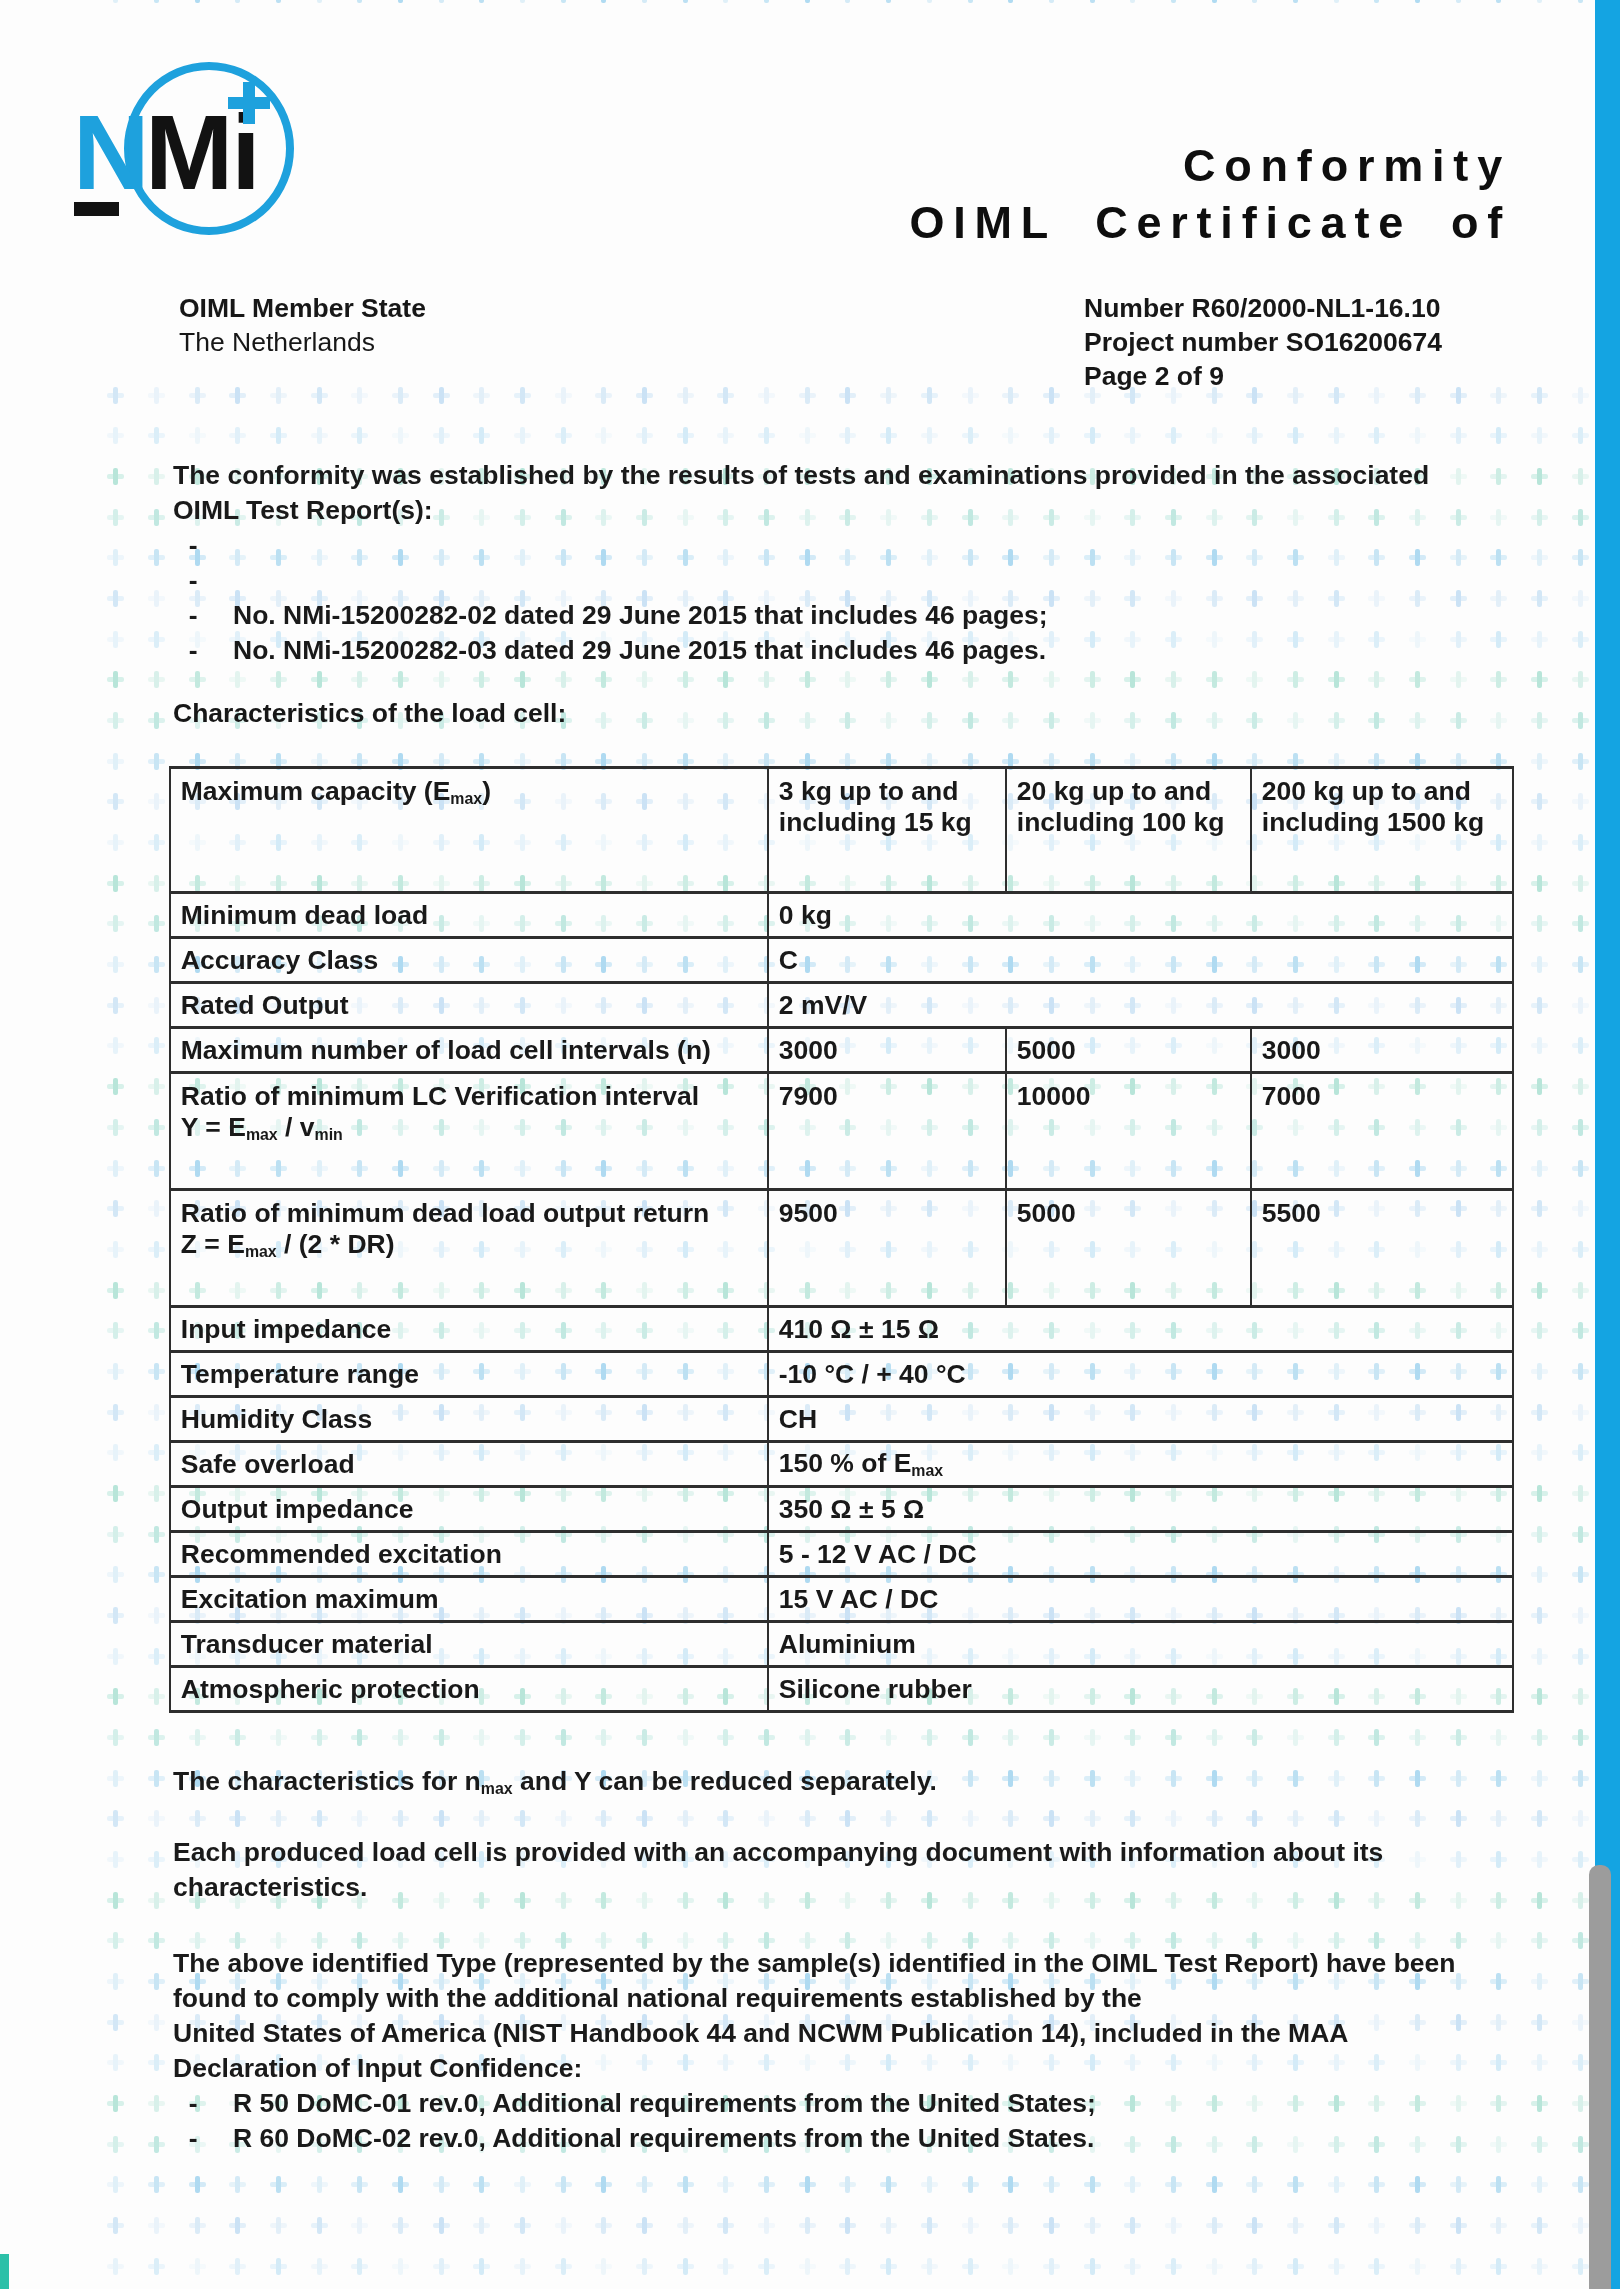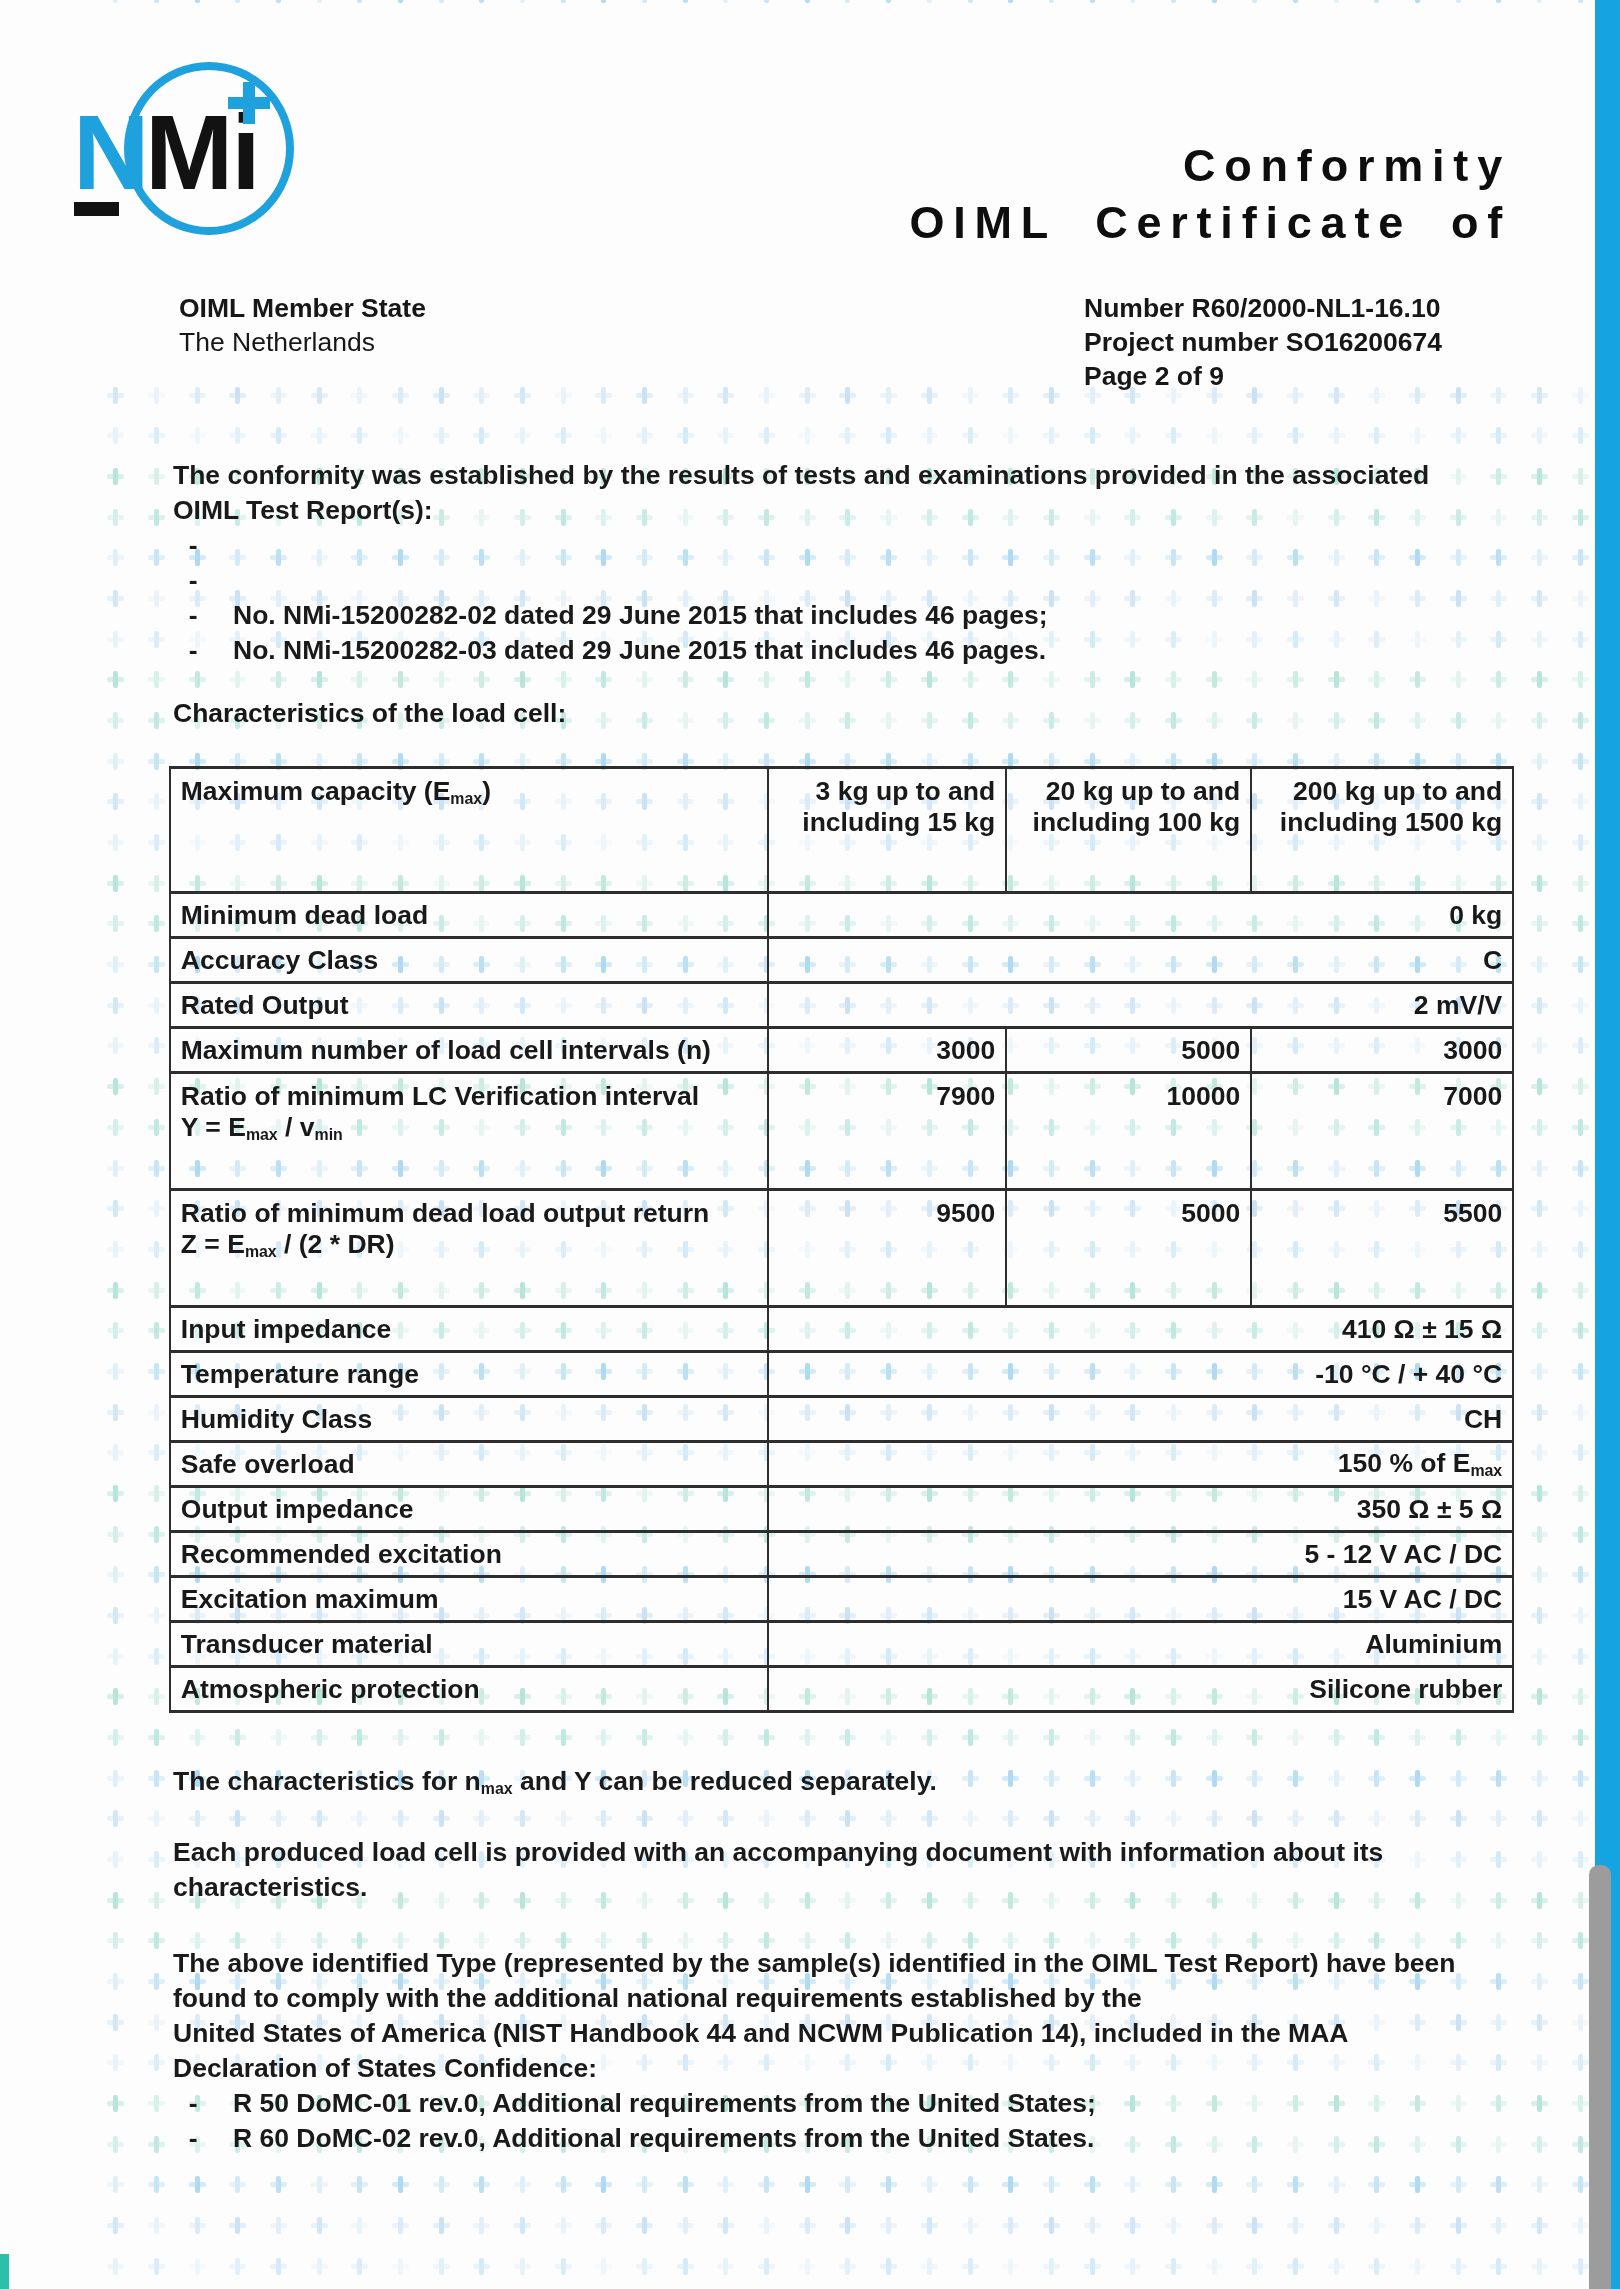--- a/index.html
+++ b/index.html
@@ -41,21 +41,21 @@
   .bullet-row { display:flex; white-space:nowrap; }
   .bullet-row .dash { width:60px; padding-left:15.7px; }
 
   .section-heading { left:173px; top:698px; font-size:26.5px; font-weight:700; }
 
   .chars-wrap { left:169px; top:766px; }
   table.chars { border-collapse:collapse; table-layout:fixed; width:1343px; background:transparent; }
   table.chars td { border:2.9px solid #2e2e2e; border-top-width:3.9px; border-bottom-width:3.9px;
                    font-size:26.5px; font-weight:700; padding:2px 9.8px; color:#191919; }
   td.lbl { text-align:left; vertical-align:middle; padding-left:12.7px; }
-  td.val { text-align:right; vertical-align:middle; }
+  td.val { text-align:left; vertical-align:middle; }
   .top   { vertical-align:top !important; padding-top:6.9px !important; }
   sub { font-size:0.6em; vertical-align:-0.28em; letter-spacing:0; }
 
   .footnote { left:173px; top:1764px; }
   .production-note { left:173px; top:1835px; }
   .compliance { left:173px; top:1946px; }
 
   .right-bar { left:1595px; top:0; width:25.5px; height:2290px; background:#14a4e2; }
   .scroll-thumb { left:1589px; top:1865px; width:21.6px; height:424px; background:#9c9c9c; border-radius:9.8px 9.8px 0 0; }
   .scan-artifact { left:0; top:2254px; width:8.8px; height:35px; background:#2cc0a8; }
@@ -1982,21 +1982,21 @@
 <div class="abs z2 bodytext production-note">
     <div class="line">Each produced load cell is provided with an accompanying document with information about its</div>
     <div class="line">characteristics.</div>
   </div>
 
 <div class="abs z2 bodytext compliance">
   <div>
       <div class="line">The above identified Type (represented by the sample(s) identified in the OIML Test Report) have been</div>
       <div class="line">found to comply with the additional national requirements established by the</div>
       <div class="line">United States of America (NIST Handbook 44 and NCWM Publication 14), included in the MAA</div>
-      <div class="line">Declaration of States Confidence:</div>
+      <div class="line">Declaration of Input Confidence:</div>
     </div>
   <div>
       <div class="bullet-row">
         <span class="dash">-</span>
         <span>R 50 DoMC-01 rev.0, Additional requirements from the United States;</span>
       </div>
       <div class="bullet-row">
         <span class="dash">-</span>
         <span>R 60 DoMC-02 rev.0, Additional requirements from the United States.</span>
       </div>

